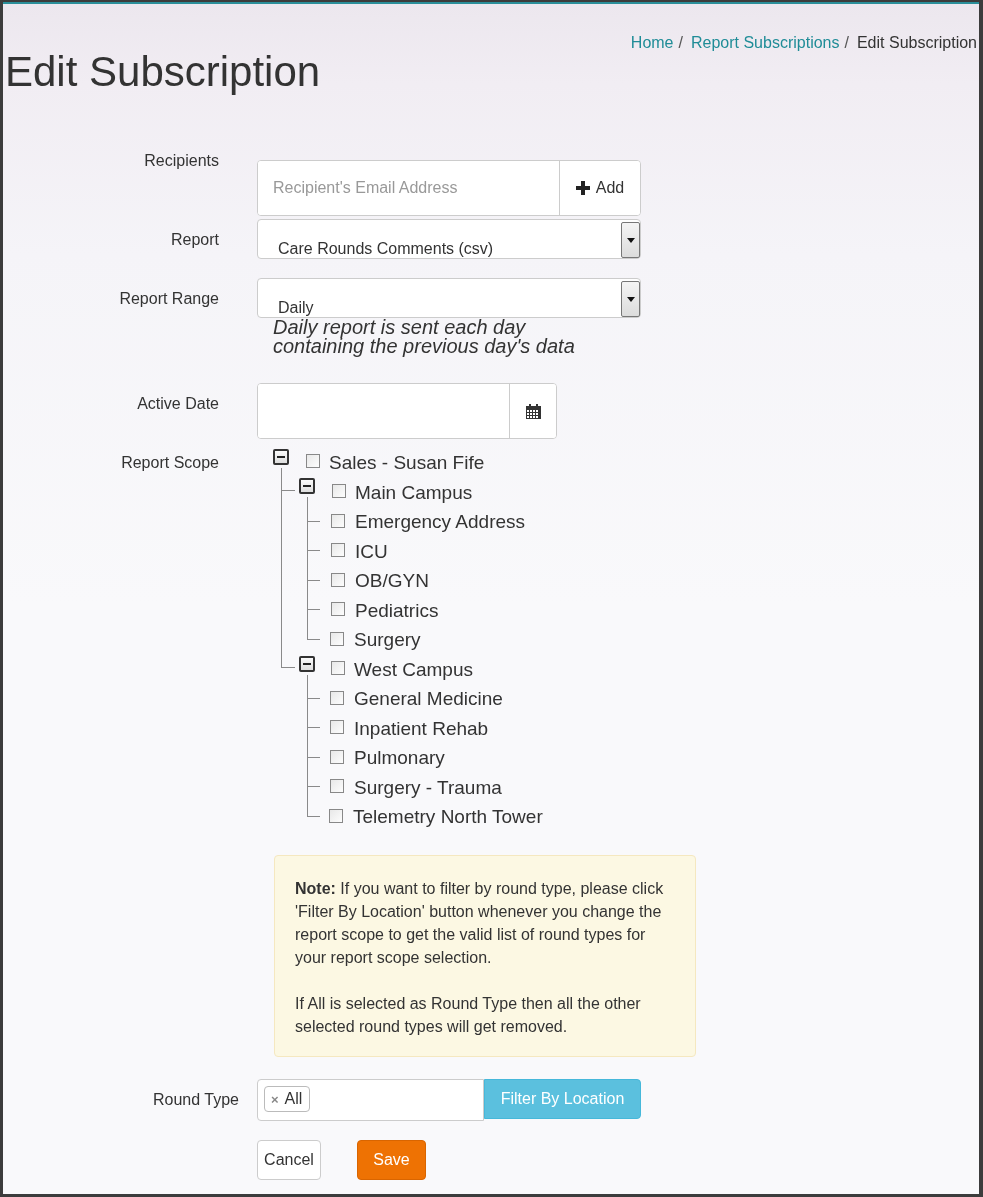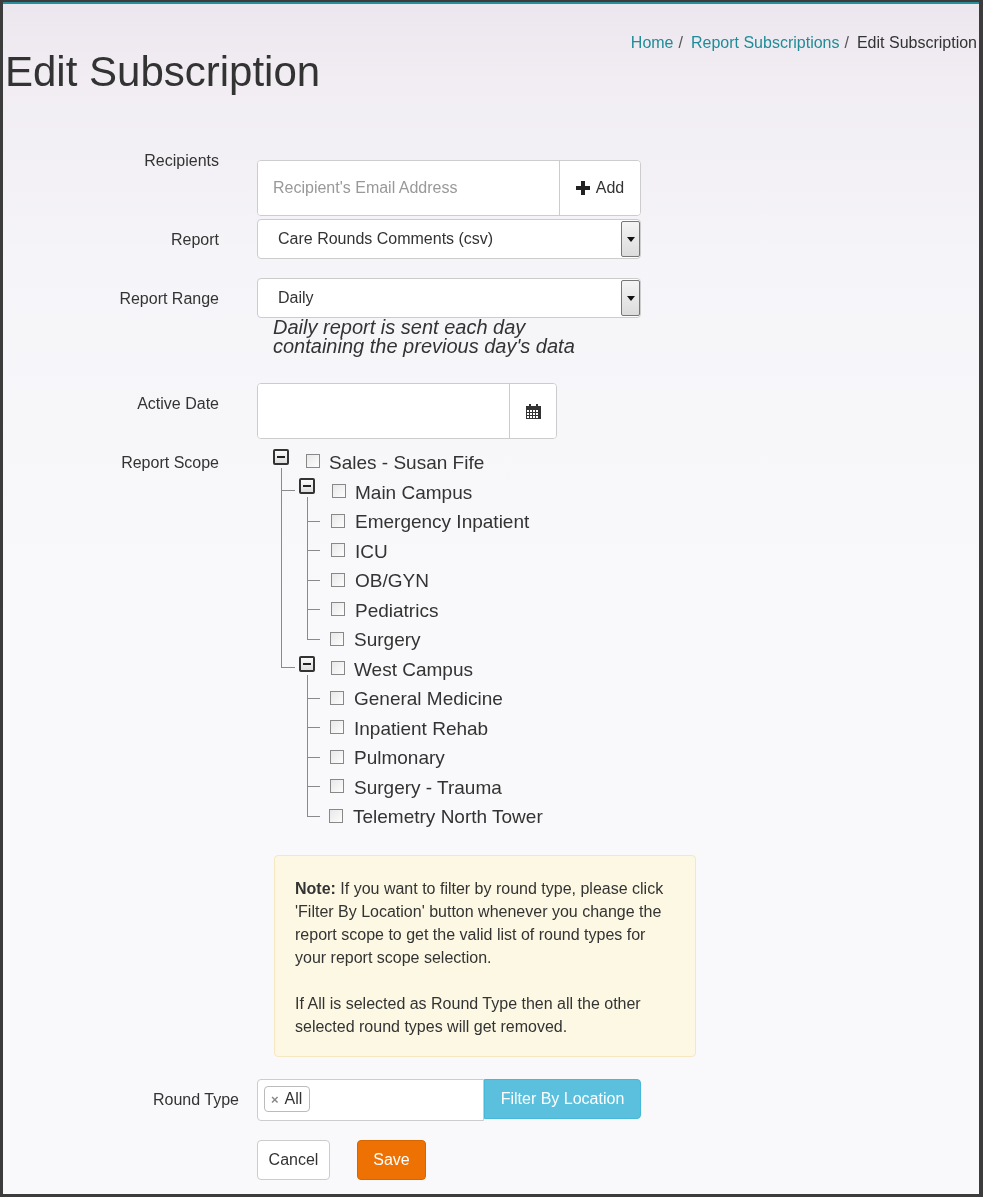--- a/index.html
+++ b/index.html
@@ -39,21 +39,21 @@
     font-family:"Liberation Sans", sans-serif; color:#555; background:#fff;
   }
   .input-group input::placeholder { color:#999; }
   .addon {
     border-left:1px solid #ccc; display:flex; align-items:center; justify-content:center;
     font-size:16px; color:#333; background:#fff; cursor:pointer;
   }
 
   .select {
     position:absolute; height:40px; box-sizing:border-box; border:1px solid #ccc; border-radius:4px;
-    background:#fff; display:flex; align-items:center; font-size:16px; color:#333;
+    background:#fff; display:flex; align-items:flex-end; font-size:16px; color:#333;
   }
   .select .val { padding-left:20px; flex:1; }
   .select .arrow {
     width:19px; height:36px; margin-right:0px; box-sizing:border-box;
     border:1px solid #777; border-radius:2px;
     background:linear-gradient(to bottom,#f4f4f4,#dcdcdc);
     display:flex; align-items:center; justify-content:center;
   }
   .select .arrow::after {
     content:""; border-left:4px solid transparent; border-right:4px solid transparent; border-top:5px solid #111;
@@ -94,21 +94,21 @@
     position:absolute; left:6px; top:6px; height:26px; box-sizing:border-box; border:1px solid #bbb; border-radius:4px;
     padding:0 7px 0 6px; display:flex; align-items:center; font-size:16px; color:#333; background:#fff;
   }
   .tag .x { color:#888; font-size:13px; margin-right:6px; font-weight:bold; cursor:pointer; }
 
   .btn {
     position:absolute; height:40px; box-sizing:border-box; border-radius:4px; font-size:16px;
     display:flex; align-items:center; justify-content:center; cursor:pointer;
   }
   .btn-info { left:484px; top:1077px; width:157px; background:#5bc0de; color:#fff; border:1px solid #46b8da; border-radius:0 4px 4px 0; }
-  .btn-default { left:257px; top:1138px; width:73px; background:#fff; color:#333; border:1px solid #ccc; }
+  .btn-default { left:257px; top:1138px; width:64px; background:#fff; color:#333; border:1px solid #ccc; }
   .btn-primary { left:344px; top:1138px; width:69px; background:#ee7203; color:#fff; border:1px solid #d96500; }
 </style>
 </head>
 <body>
 
 <div class="frame">
 
   <nav class="breadcrumb">
     <a href="#">Home</a><span class="sep">/</span><a href="#">Report Subscriptions</a><span class="sep">/</span><span class="current">Edit Subscription</span>
   </nav>
@@ -178,21 +178,21 @@
 
     <div class="hline" style="left:13px; top:44px; width:14px;"></div>
     <span class="toggle" style="left:31px; top:32px;"></span>
     <span class="cb" style="left:64px; top:38px;"></span>
     <span class="node-label" style="left:87px; top:36px;">Main Campus</span>
 
     <div class="vline" style="left:39px; top:51px; height:142px;"></div>
 
     <div class="hline" style="left:39px; top:75px; width:13px;"></div>
     <span class="cb" style="left:63px; top:68px;"></span>
-    <span class="node-label" style="left:87px; top:65px;">Emergency Inpatient</span>
+    <span class="node-label" style="left:87px; top:65px;">Emergency Address</span>
 
     <div class="hline" style="left:39px; top:104px; width:13px;"></div>
     <span class="cb" style="left:63px; top:97px;"></span>
     <span class="node-label" style="left:87px; top:95px;">ICU</span>
 
     <div class="hline" style="left:39px; top:134px; width:13px;"></div>
     <span class="cb" style="left:63px; top:127px;"></span>
     <span class="node-label" style="left:87px; top:124px;">OB/GYN</span>
 
     <div class="hline" style="left:39px; top:163px; width:13px;"></div>

